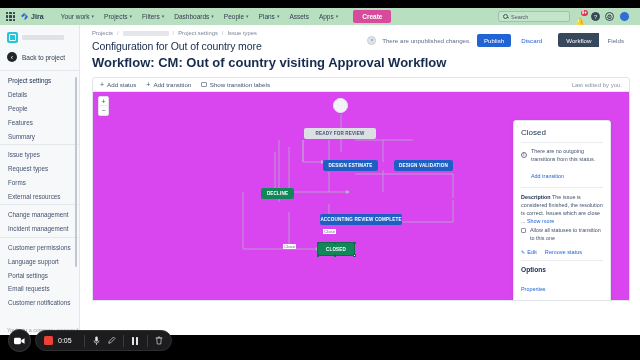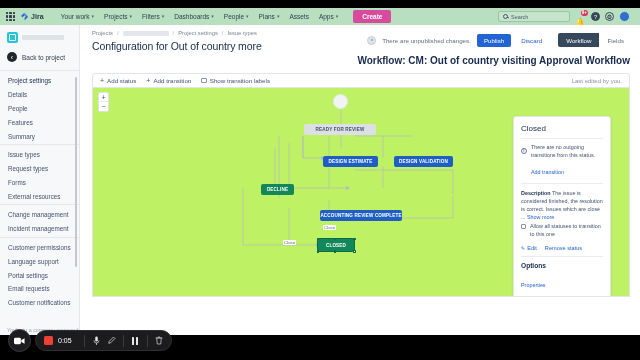--- a/index.html
+++ b/index.html
@@ -114,21 +114,21 @@
   }
 
   
   .main { flex: 1; height: 100%; position: relative; background: #fff; overflow: hidden; }
 
   .page-header { padding: 5px 10px 0 12px; position: relative; }
   .breadcrumb { display: flex; align-items: center; gap: 4px; font-size: 5.8px; color: #7a8699; }
   .bc-redact { width: 46px; height: 5px; background: #e3e6ea; border-radius: 1px; display:inline-block; }
   .bc-sep { color: #b3bac5; }
   .page-title { font-size: 10.5px; color: #172b4d; margin-top: 4px; font-weight: 400; letter-spacing: -.1px; }
-  .page-sub { font-size: 10px; color: #172b4d; margin-top: 3px; font-weight: 700; text-align: right; }
+  .page-sub { font-size: 13px; color: #172b4d; margin-top: 3px; font-weight: 700; }
 
   .header-right {
     position: absolute; right: 8px; top: 8px; display: flex; align-items: center; gap: 6px;
   }
   .unpub-icon { width: 9px; height: 9px; border-radius: 50%; background: #dfe4ea; border:1px solid #c6cdd6; position:relative; flex:none;}
   .unpub-icon::after{content:'';position:absolute;inset:2.5px;border-radius:50%;background:#9aa4b2;}
   .unpub-text { font-size: 6.2px; color: #5e6c84; white-space: nowrap; }
   .btn-publish {
     background: #2364d4; color: #fff; font-size: 6.2px; padding: 3px 7px;
     border: none; border-radius: 2px; cursor: pointer; font-weight: 500;
@@ -147,21 +147,21 @@
   }
   .tb-btn { font-size: 6.2px; color: #42526e; display: flex; align-items: center; gap: 3px; cursor: pointer; white-space: nowrap;}
   .tb-plus { font-size: 7px; color: #42526e; line-height: 1; }
   .tb-check { display: flex; align-items: center; gap: 3px; font-size: 6.2px; color: #42526e; cursor: pointer; }
   .chkbox { width: 5.5px; height: 5.5px; border: 1px solid #8993a4; border-radius: 1px; background: #fff; flex:none;}
   .tb-right { margin-left: auto; font-size: 6px; color: #8993a4; white-space: nowrap; }
 
   
   .wf-canvas {
     margin: 0 10px 0 12px; border: 1px solid #e1e4e8; border-top: none;
-    height: 209px; background: #bef264; position: relative; overflow: hidden;
+    height: 209px; background: #d946ef; position: relative; overflow: hidden;
   }
   .zoom-ctrl {
     position: absolute; left: 5px; top: 4px; width: 11px;
     background: #fff; border: 1px solid #dfe1e6; border-radius: 2px;
     display: flex; flex-direction: column; z-index: 6;
   }
   .zoom-ctrl div { height: 9px; display:flex; align-items:center; justify-content:center; font-size: 7px; color: #42526e; cursor: pointer;}
   .zoom-ctrl div:first-child { border-bottom: 1px solid #ebecf0; }
 
   .node {

